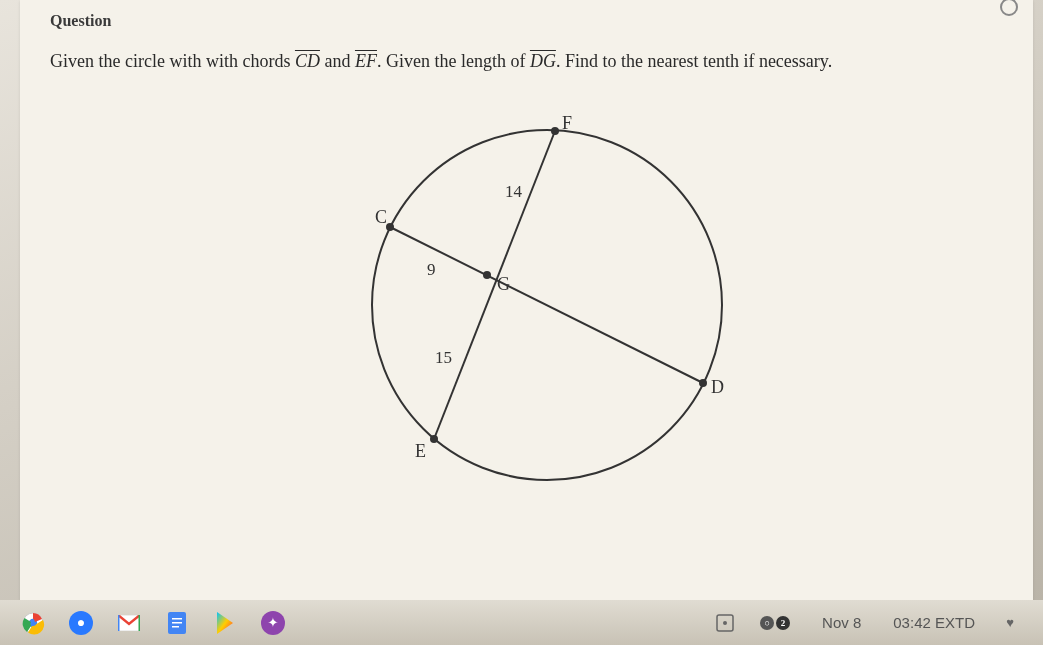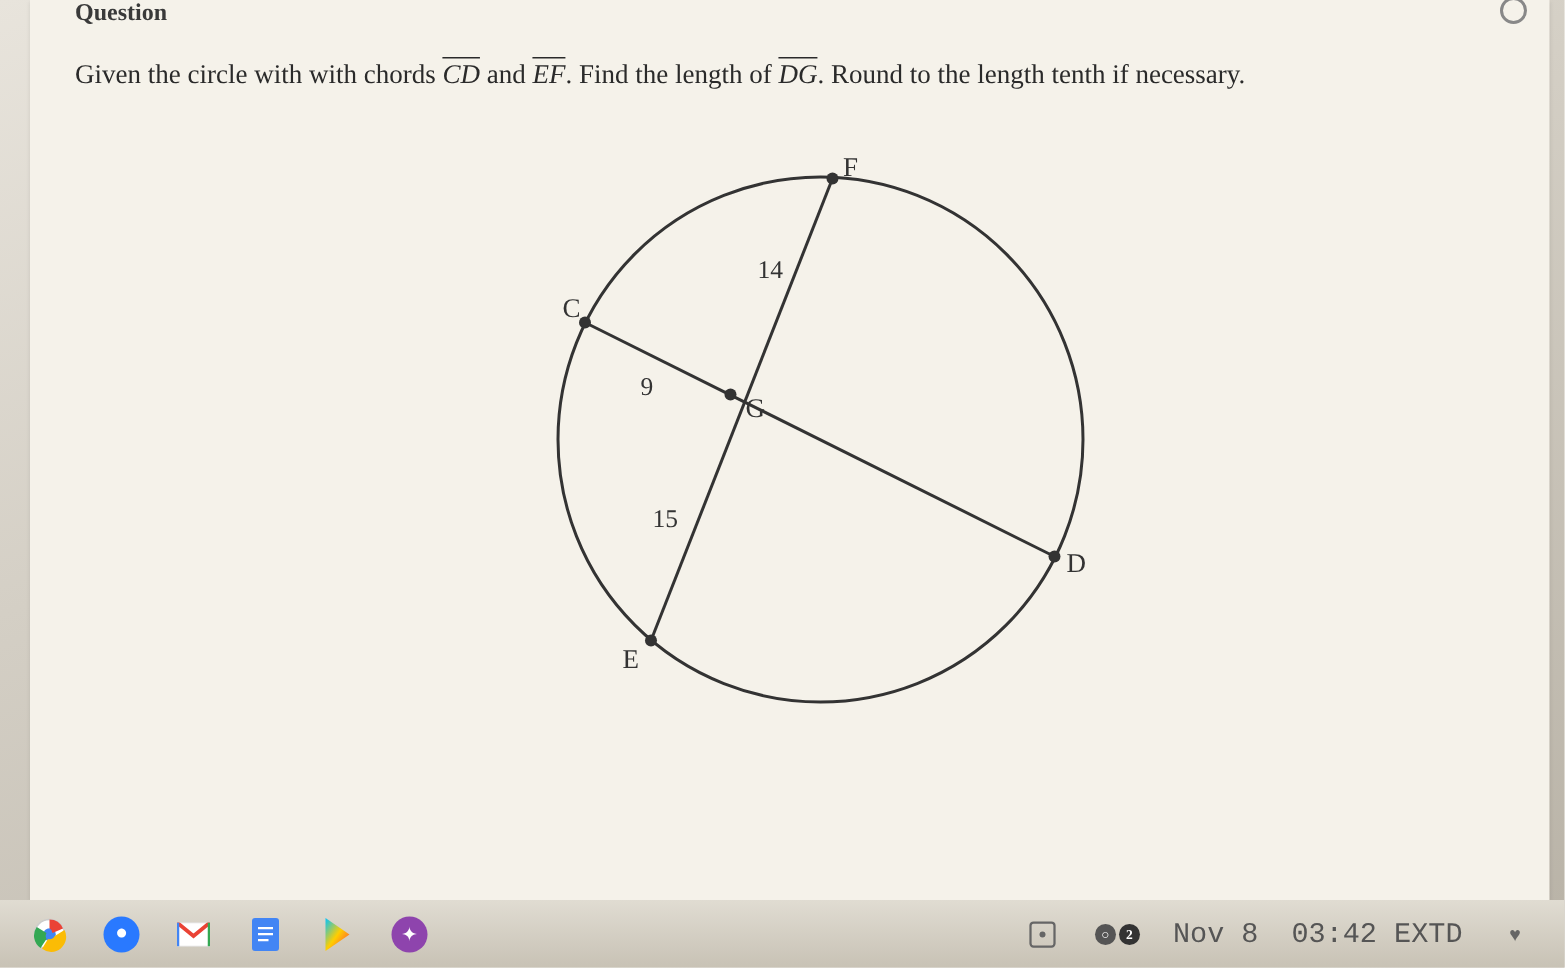--- a/index.html
+++ b/index.html
@@ -22,21 +22,21 @@
       left: 20px;
       right: 10px;
       bottom: 45px;
       padding: 0 30px;
       box-shadow: 0 1px 3px rgba(0,0,0,0.1);
     }
     .header-label {
       font-weight: bold;
       font-size: 16px;
       color: #3a3a3a;
-      margin-top: 0;
+      margin-top: 12px;
       padding-top: 0;
     }
     .question-text {
       font-size: 18px;
       color: #2a2a2a;
       margin-top: 18px;
       line-height: 1.5;
       font-family: Georgia, serif;
     }
     .overline {
@@ -70,23 +70,24 @@
       height: 26px;
       display: flex;
       align-items: center;
       justify-content: center;
       font-size: 18px;
     }
     .taskbar-spacer {
       flex: 1;
     }
     .taskbar-text {
-      font-family: Liberation Mono, monospace;
-      font-size: 19px;
+      font-family: Liberation Sans, sans-serif;
+      font-size: 15px;
       color: #555;
+      margin-left: 10px;
     }
     .double-circle {
       display: flex;
       gap: 2px;
     }
     .tiny-circle {
       width: 14px;
       height: 14px;
       border-radius: 50%;
     }
@@ -103,21 +104,21 @@
   </style>
 </head>
 <body>
 
 <div class="page">
   <div class="top-right-circle"></div>
 
   <div class="header-label">Question</div>
 
   <div class="question-text">
-    <span>Given the circle with with chords </span><span class="overline">CD</span><span> and </span><span class="overline">EF</span><span>. Find the length of </span><span class="overline">DG</span><span>. Round to the length tenth if necessary.</span>
+    <span>Given the circle with with chords </span><span class="overline">CD</span><span> and </span><span class="overline">EF</span><span>. Given the length of </span><span class="overline">DG</span><span>. Find to the nearest tenth if necessary.</span>
   </div>
 
   <div class="diagram-container">
     <div class="diagram">
       <svg width="480" height="420" viewBox="0 0 480 420">
 
         <circle cx="260" cy="210" r="175" fill="none" stroke="#333" stroke-width="2"></circle>
 
         <line x1="103" y1="132" x2="416" y2="288" stroke="#333" stroke-width="2"></line>
 

